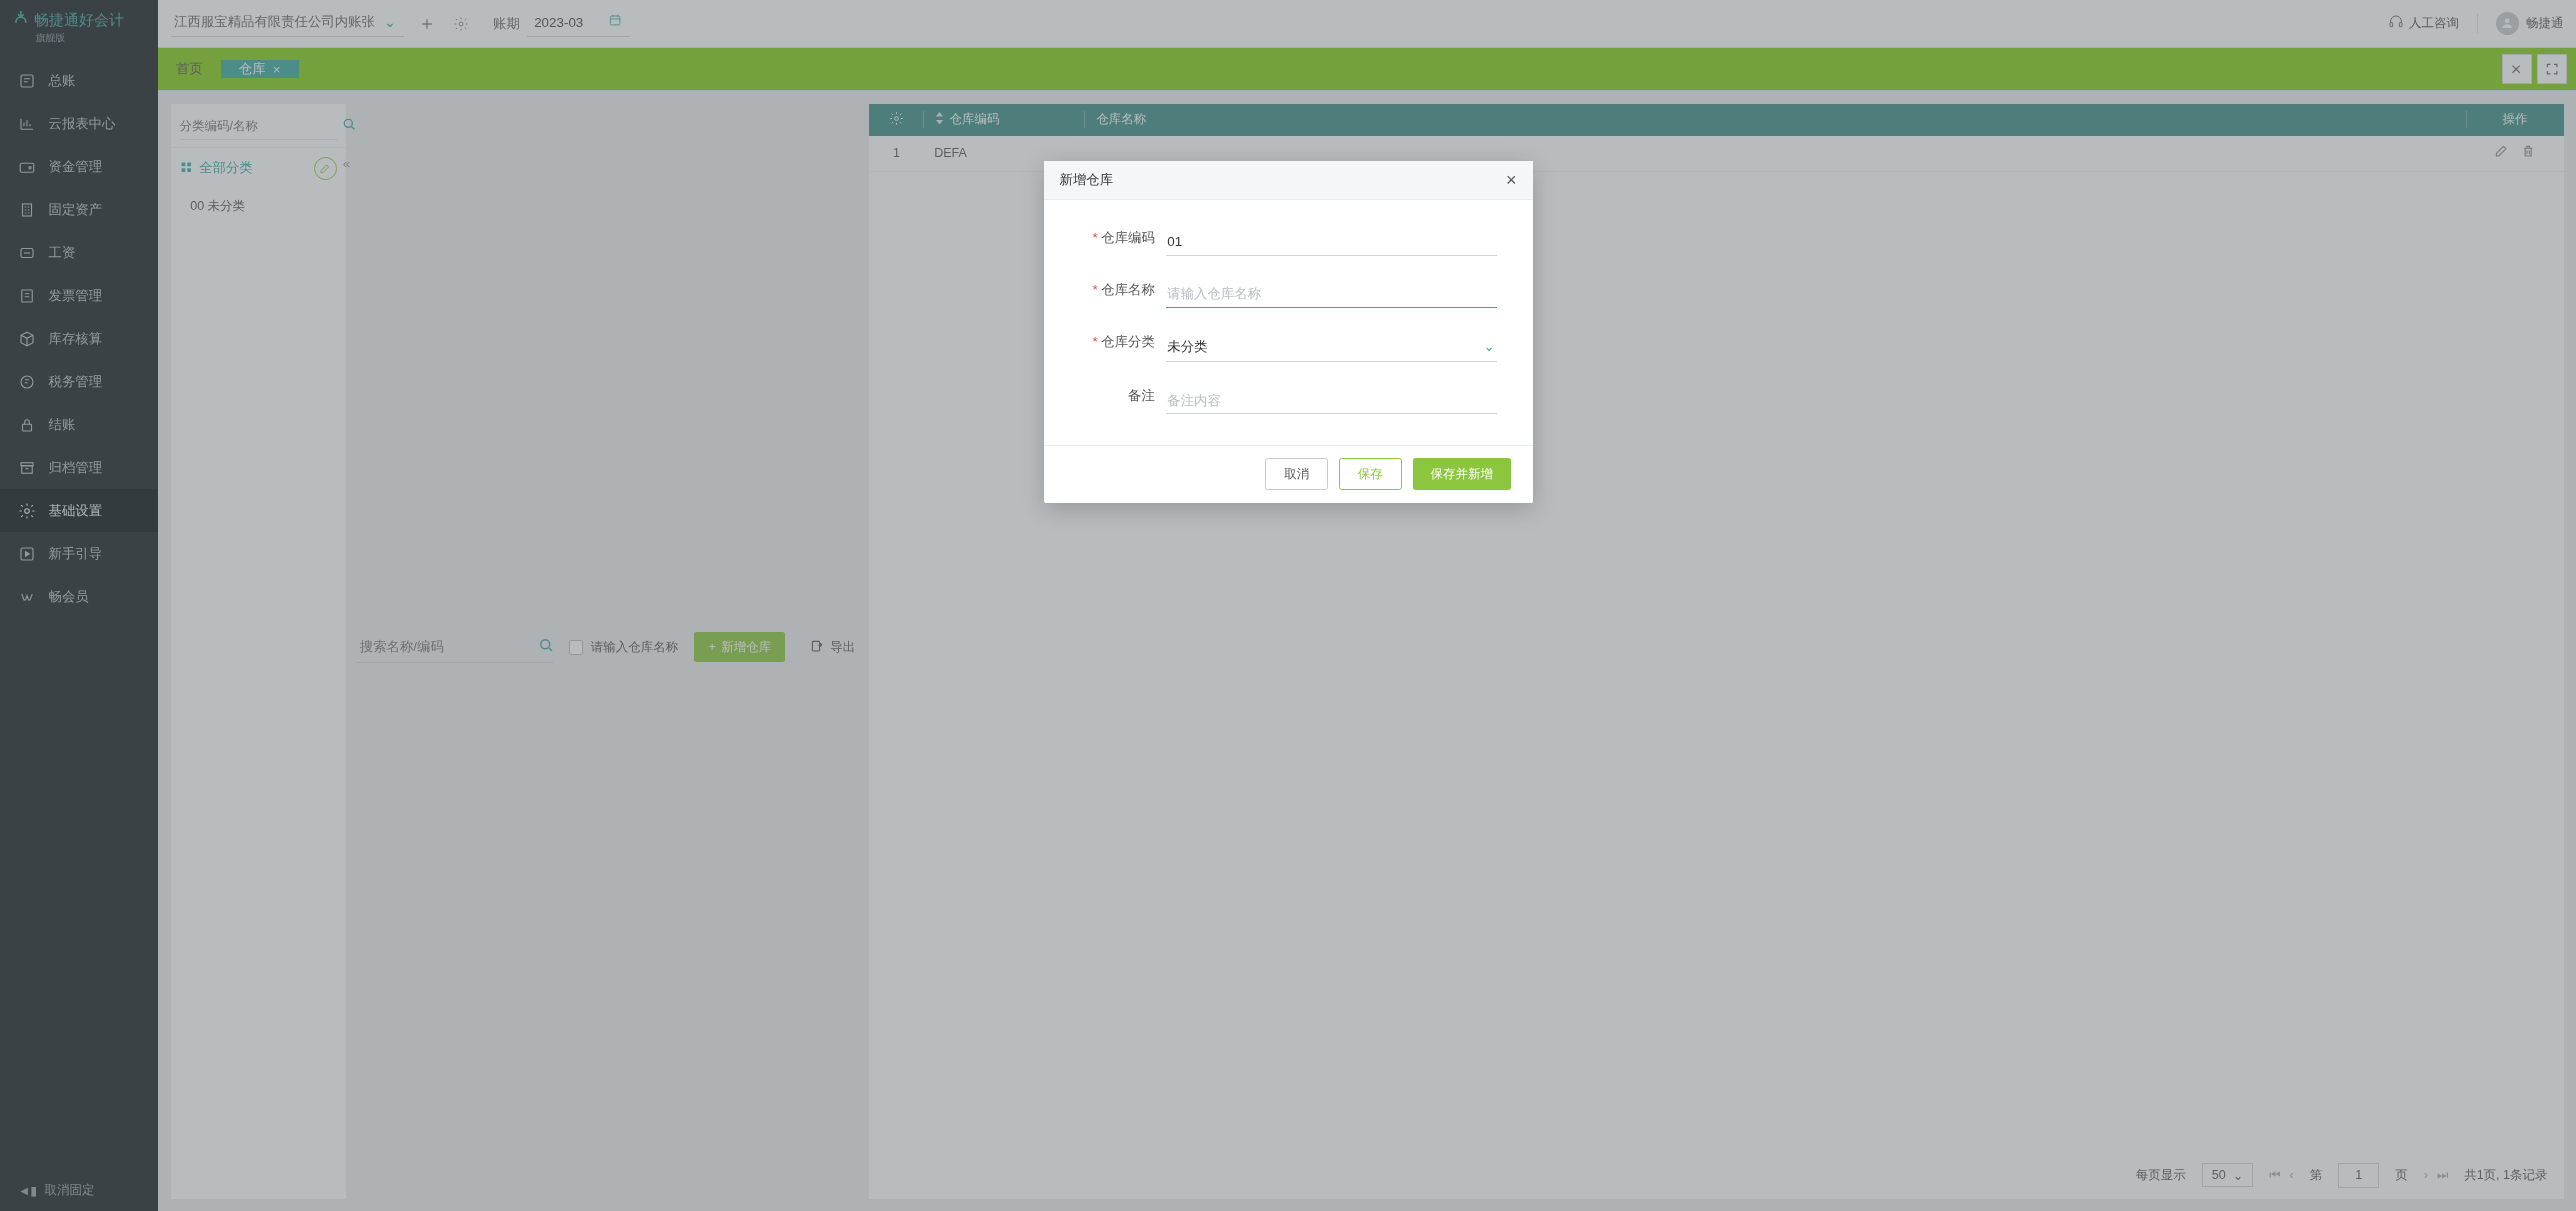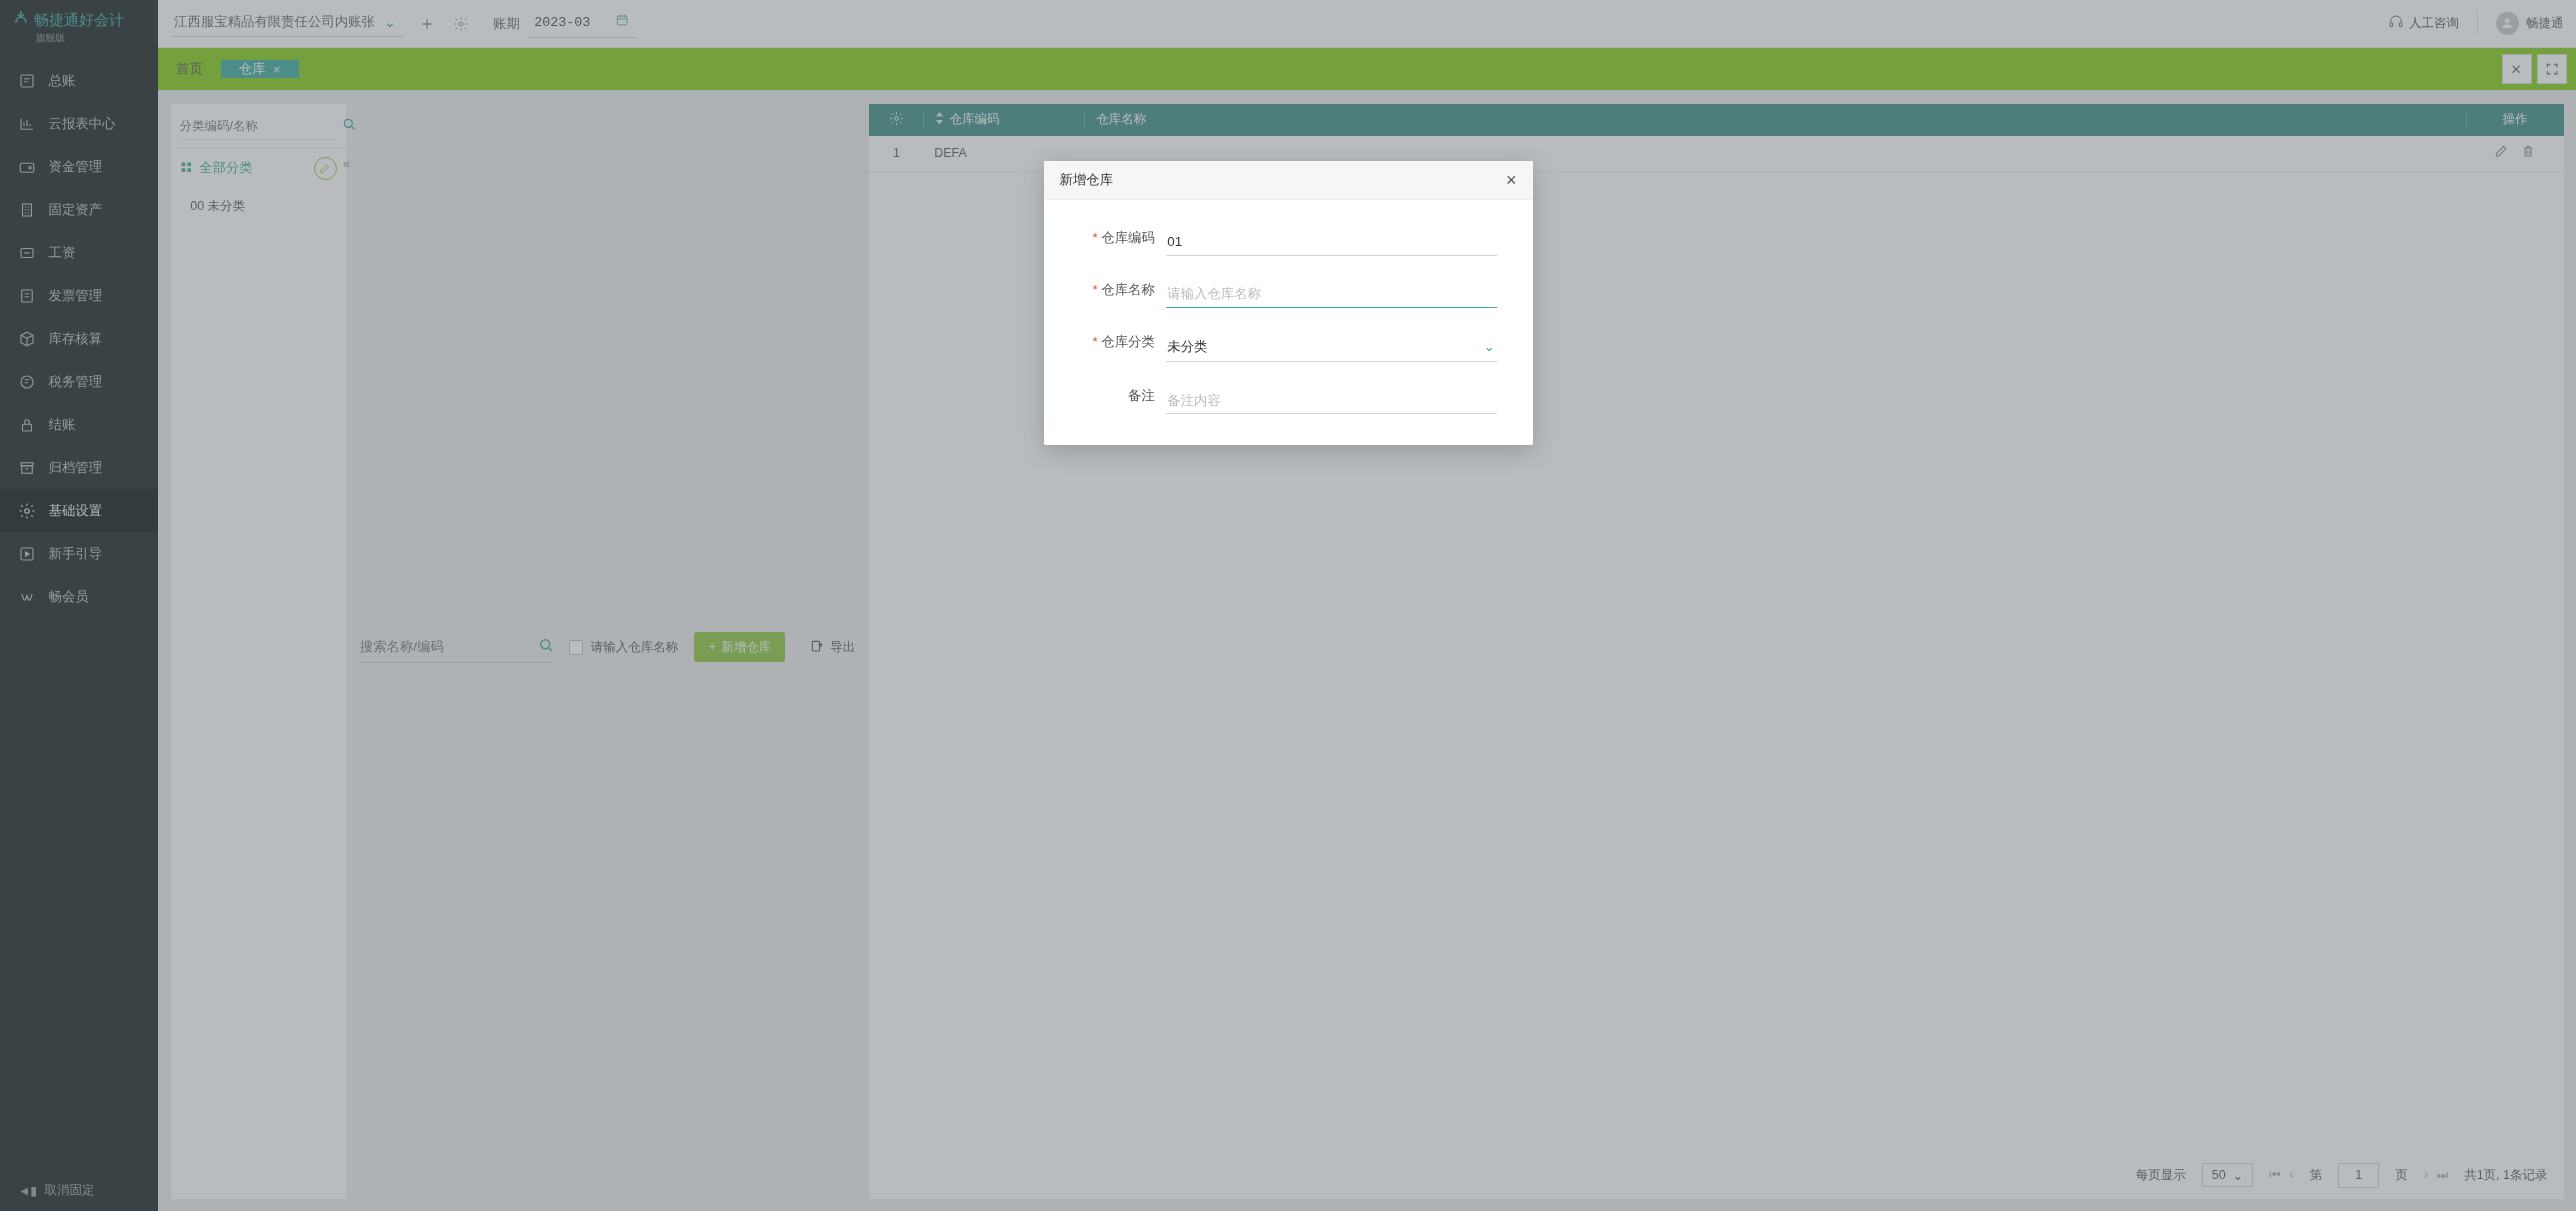--- a/index.html
+++ b/index.html
@@ -95,21 +95,21 @@
     .chev-down { color: #3aa99e; font-size: 14.3px; }
     .topbar .icon-btn {
       color: #888;
       cursor: pointer;
       width: 21.5px;
       height: 21.5px;
       display: inline-flex;
       align-items: center;
       justify-content: center;
     }
-    .period-wrap { display: flex; align-items: center; gap: 7.2px; margin-left: 9px; font-family: Liberation Mono, monospace; }
+    .period-wrap { display: flex; align-items: center; gap: 7.2px; margin-left: 9px; }
     .period-label { color: #666; font-size: 13.4px; }
     .period-value {
       color: #444;
       font-size: 13.4px;
       border-bottom: 0.9px solid #d0d4d7;
       padding: 3.6px 7.2px 5.4px;
       display: flex;
       align-items: center;
       gap: 25px;
       cursor: pointer;
@@ -765,15 +765,20 @@
             <span>未分类</span>
             <span class="chev">⌄</span>
           </div>
         </div>
       </div>
       <div class="form-row" style="margin-bottom:9px;">
         <label class="form-label"><span>备注</span></label>
         <input class="form-control" placeholder="备注内容" style="">
       </div>
     </div>
+    <div class="modal-foot">
+      <button class="btn btn-outline">取消</button>
+      <button class="btn btn-outline-green">保存</button>
+      <button class="btn btn-primary">保存并新增</button>
+    </div>
   </div>
 </div>
 
 
 </body></html>

